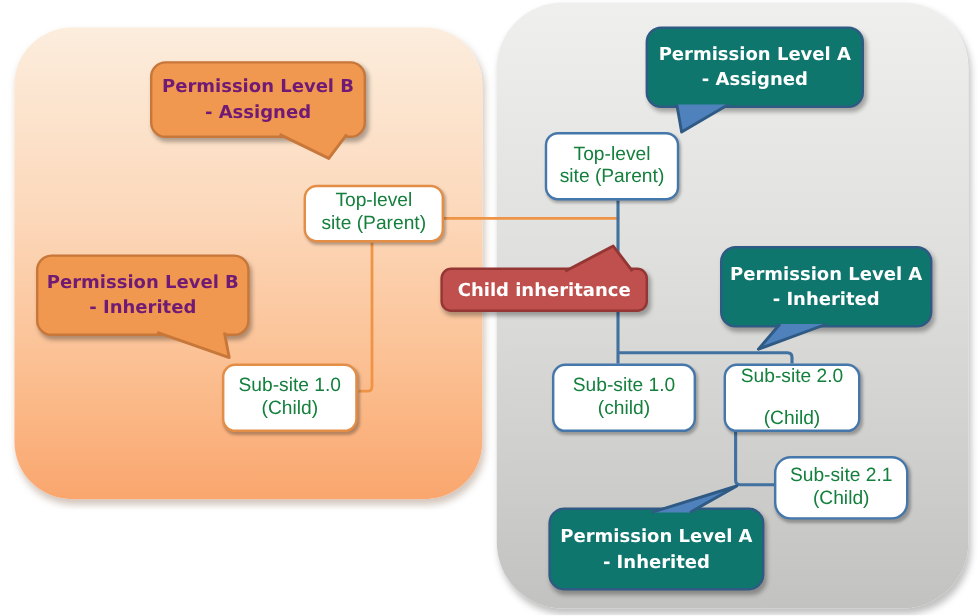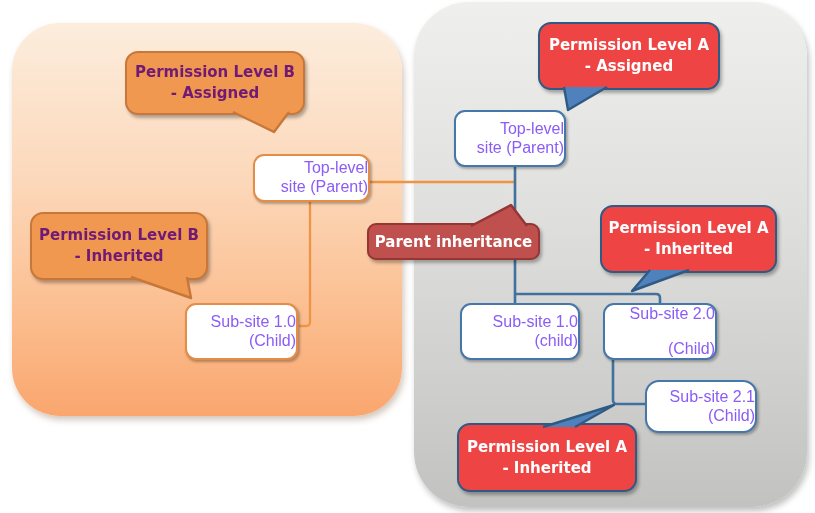--- a/index.html
+++ b/index.html
@@ -25,39 +25,39 @@
     box-shadow: 2px 4px 6px rgba(0,0,0,0.25);
   }
   svg.layer { position: absolute; left: 0; top: 0; pointer-events: none; }
   #connectors { z-index: 2; }
   #tails { z-index: 4; }
   .node {
     position: absolute; z-index: 3;
     background: #ffffff;
     border-radius: 11px;
     display: flex; flex-direction: column;
-    align-items: flex-end; justify-content: center;
+    align-items: center; justify-content: center;
     text-align: center;
     font-family: "Liberation Sans", sans-serif;
-    font-size: 16px; line-height: 1.18; color: #8b5cf6;
+    font-size: 16px; line-height: 1.18; color: #15803d;
     box-shadow: 1.5px 2px 2.5px rgba(0,0,0,0.28);
   }
   .ob { border: 2.4px solid #e38d46; }
   .bb { border: 2.4px solid #4577aa; }
   .callout {
     position: absolute; z-index: 3;
     border-radius: 13px;
     display: flex; flex-direction: column;
     align-items: center; justify-content: center;
     text-align: center;
     font-size: 15px; font-weight: 700; line-height: 1.4;
     box-shadow: 2px 3px 3.5px rgba(0,0,0,0.3);
   }
   .co { background: #f0984f; border: 2.4px solid #c8773a; color: #701a75; }
-  .cb { background: #ef4444; border: 2.4px solid #2f5a84; color: #ffffff; }
+  .cb { background: #0f766e; border: 2.4px solid #2f5a84; color: #ffffff; }
   .redbox {
     position: absolute; z-index: 3;
     left: 367px; top: 223px; width: 173px; height: 37px;
     background: #c0504d; border: 2.4px solid #943634;
     border-radius: 9px;
     display: flex; align-items: center; justify-content: center;
     color: #ffffff; font-size: 15px; font-weight: 700;
     box-shadow: 2px 3px 3.5px rgba(0,0,0,0.3);
   }
   
@@ -129,21 +129,21 @@
   <div class="node bb" id="rp-sub21">
     <span>Sub-site 2.1</span>
     <span>(Child)</span>
   </div>
   <div class="callout cb" id="rp-inh-bot">
     <span>Permission Level A</span>
     <span>- Inherited</span>
   </div>
 
   <div class="redbox">
-    <span>Parent inheritance</span>
+    <span>Child inheritance</span>
   </div>
 
   <svg id="tails" class="layer" width="815" height="513" viewBox="0 0 815 513">
     <path d="M233,112 L274,132 L289,112" fill="#f0984f" stroke="#c8773a" stroke-width="2.4" stroke-linejoin="round"></path>
     <path d="M131,277 L191,298 L187,277" fill="#f0984f" stroke="#c8773a" stroke-width="2.4" stroke-linejoin="round"></path>
     <path d="M564,87 L568,110 L607,87" fill="#4f81bd" stroke="#2f5a84" stroke-width="2.4" stroke-linejoin="round"></path>
     <path d="M650,270 L632,291 L689,270" fill="#4f81bd" stroke="#2f5a84" stroke-width="2.4" stroke-linejoin="round"></path>
     <path d="M543,427 L614,405 L575,427" fill="#4f81bd" stroke="#2f5a84" stroke-width="2.4" stroke-linejoin="round"></path>
     <path d="M471,226 L511,205 L527,226" fill="#c0504d" stroke="#943634" stroke-width="2.4" stroke-linejoin="round"></path>
   </svg>

